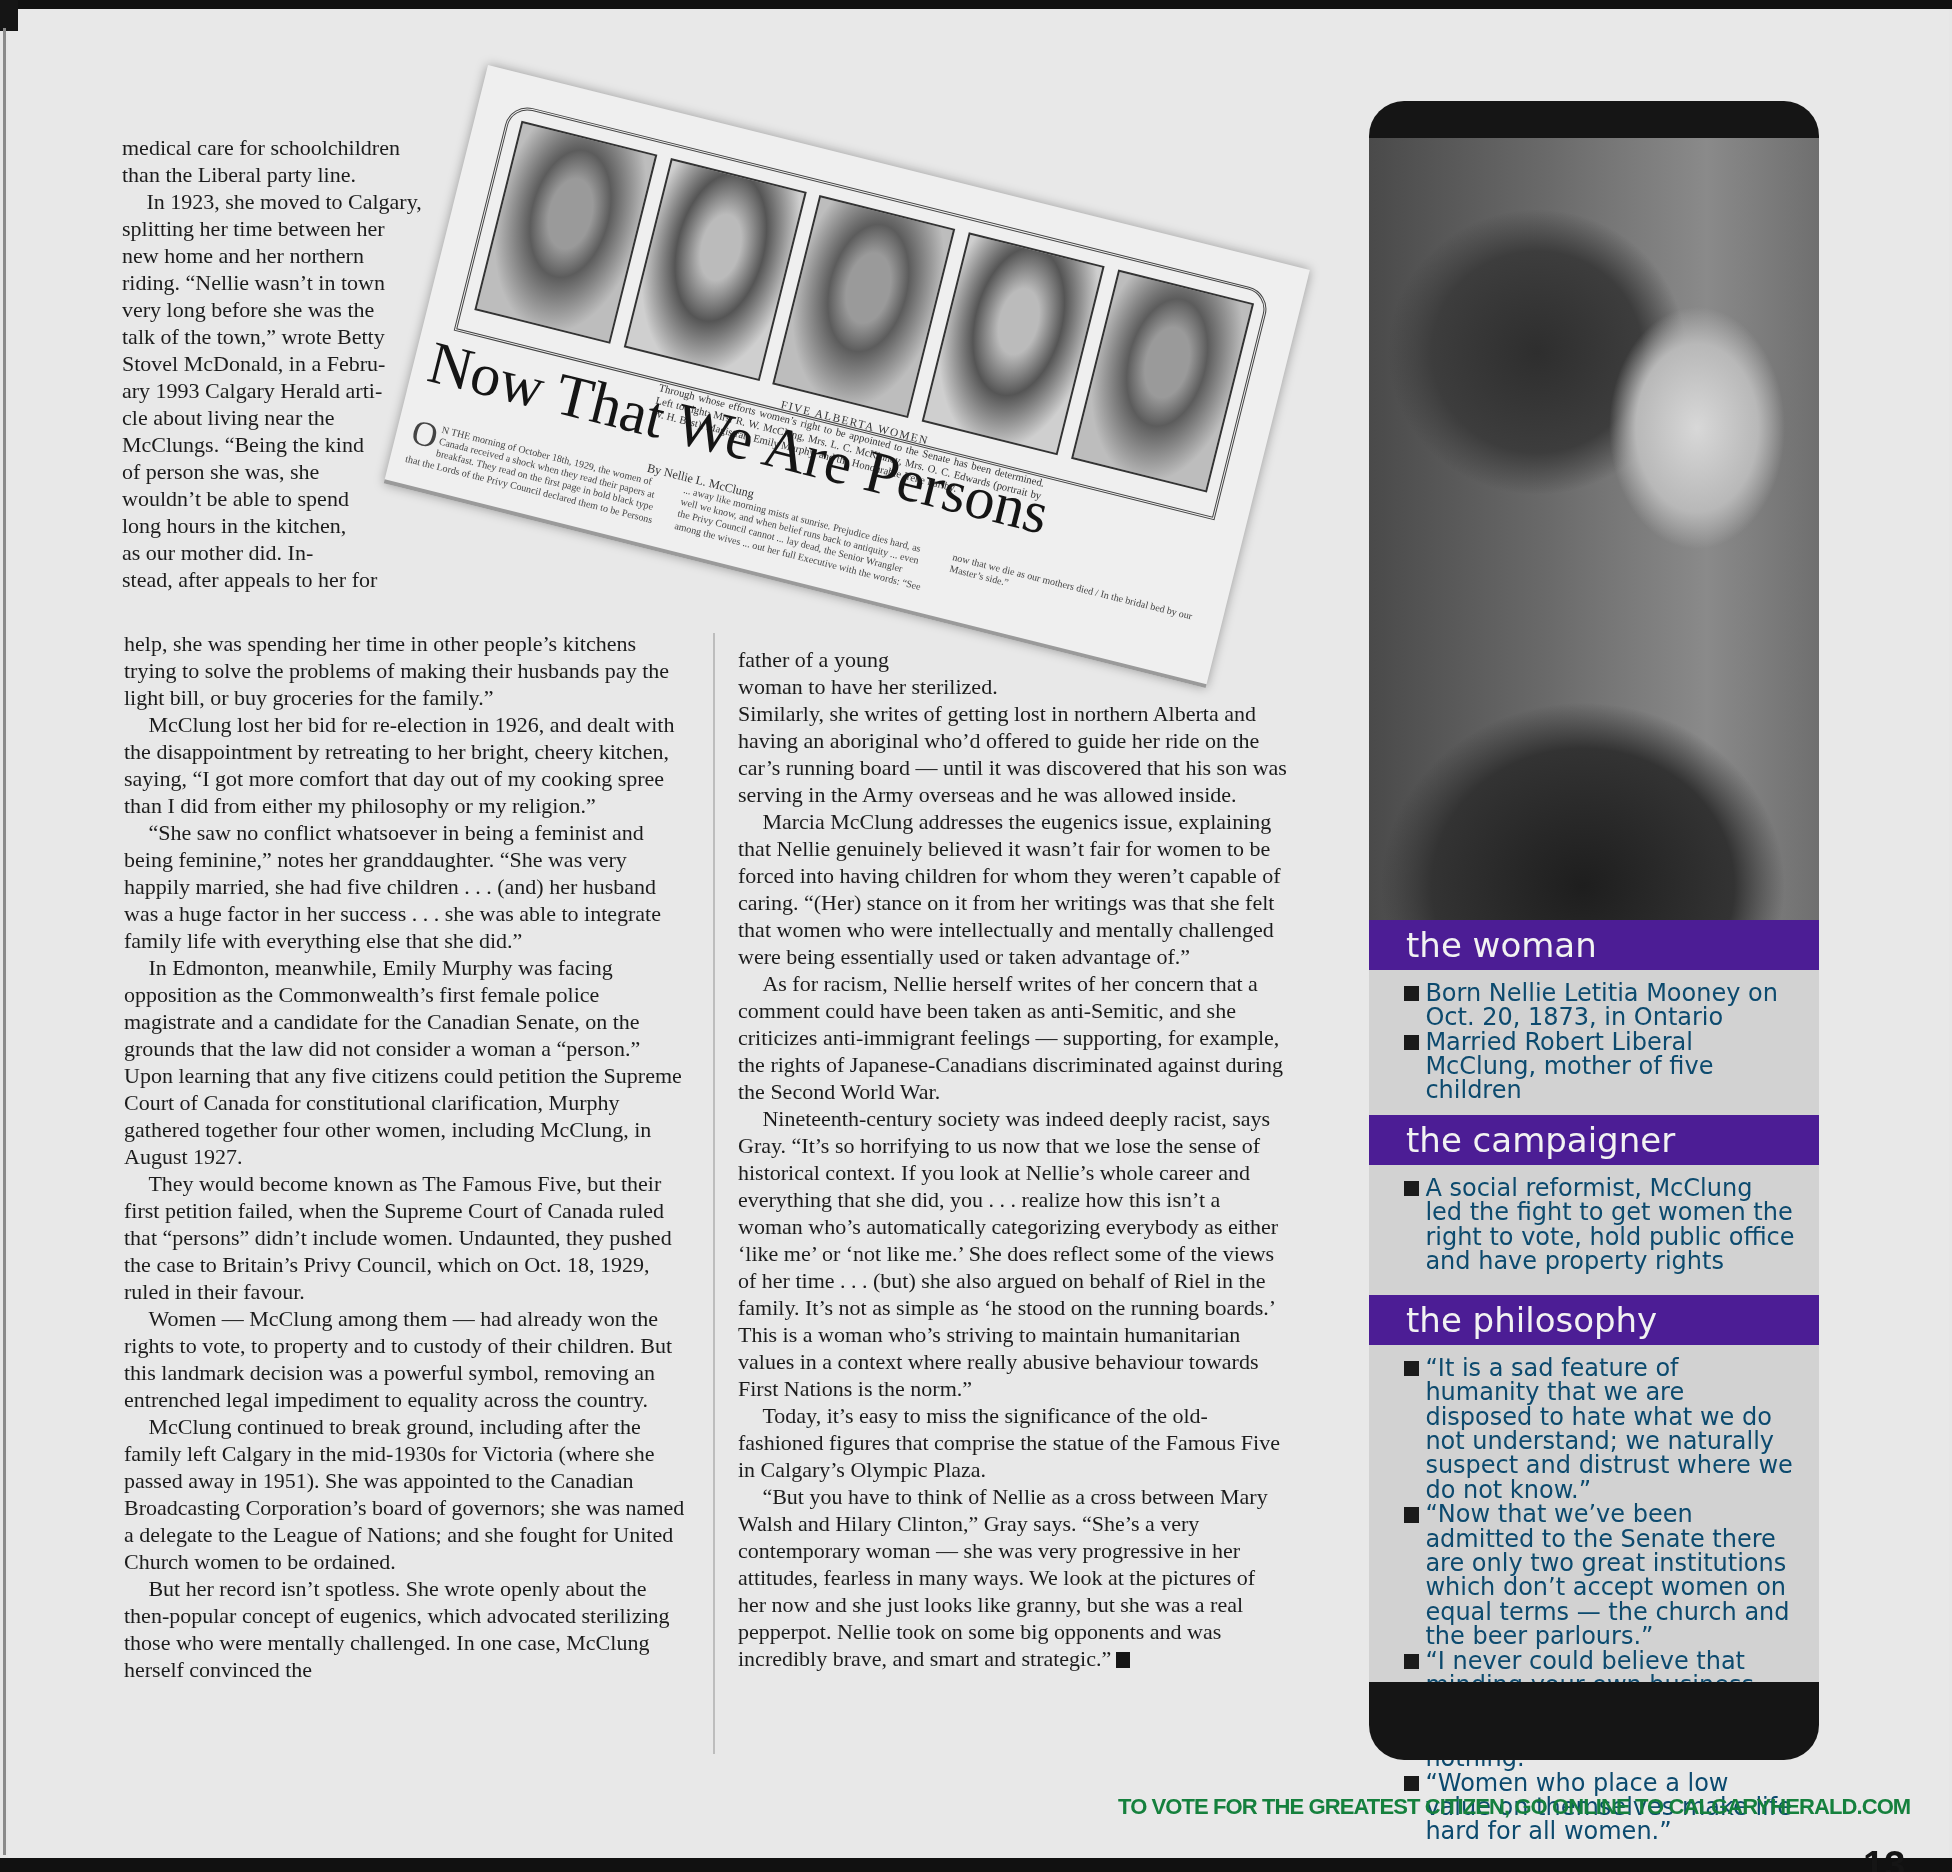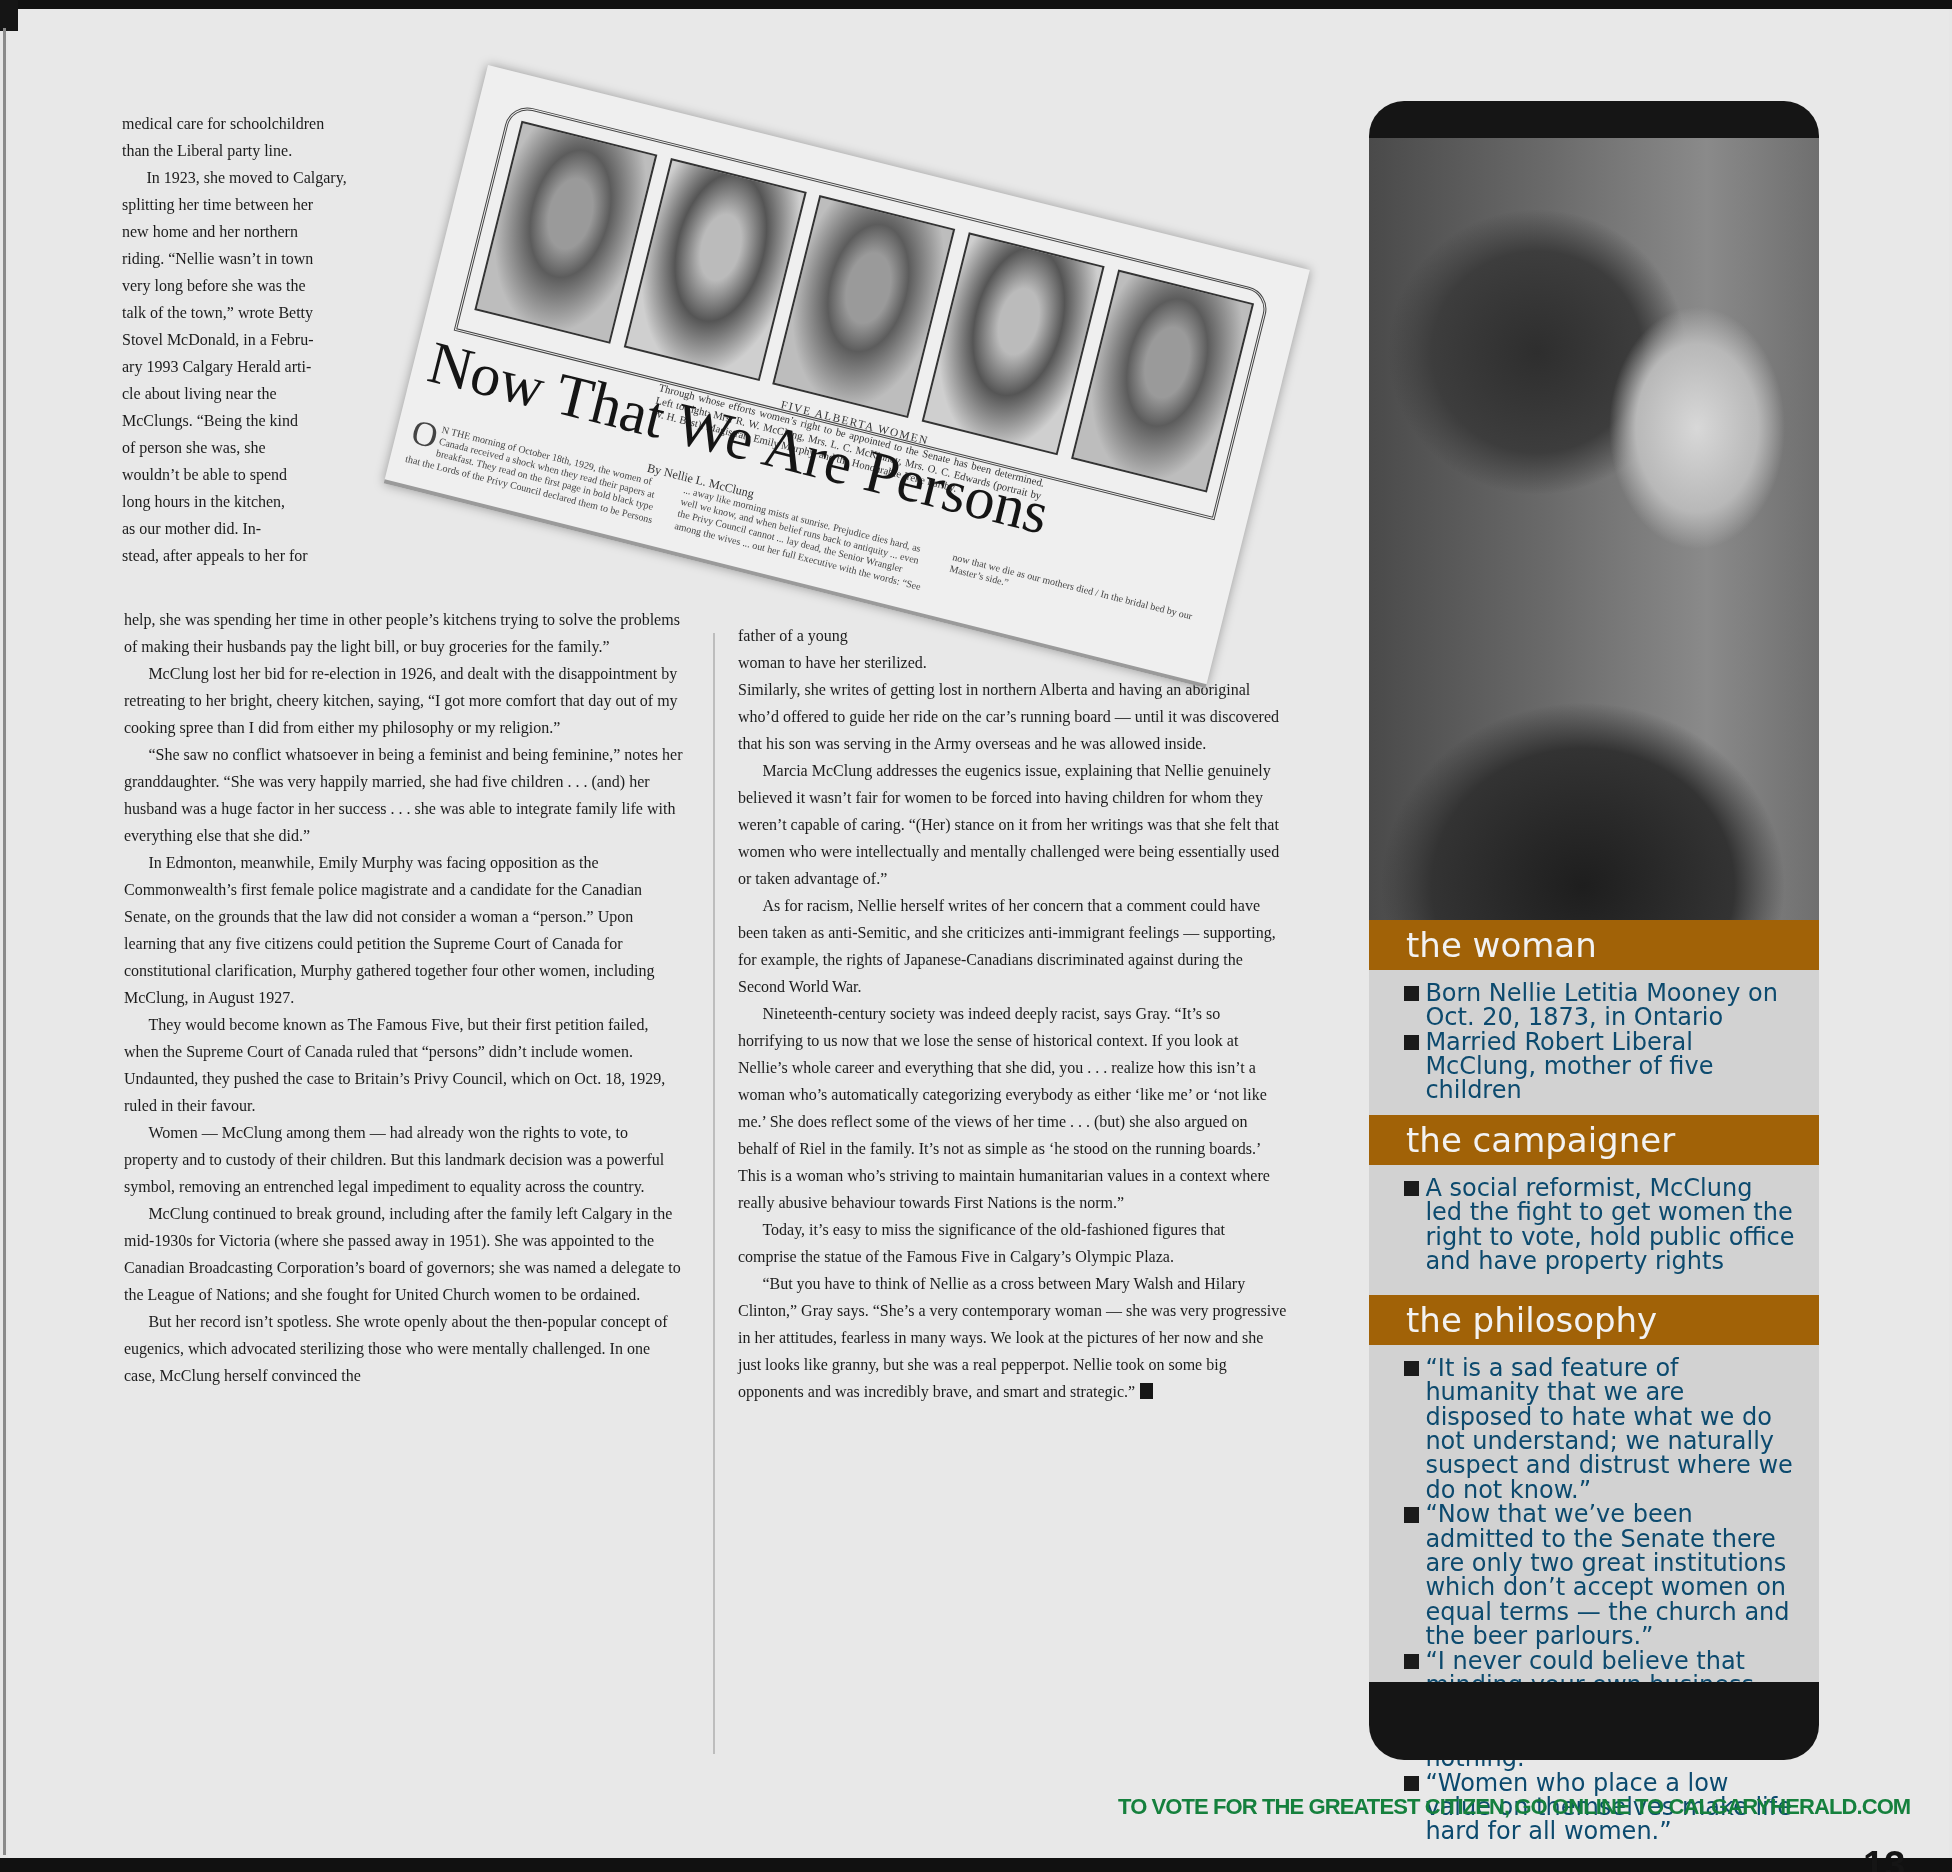--- a/index.html
+++ b/index.html
@@ -8,21 +8,21 @@
     background:#e6e6e6;
     font-family:"Liberation Serif","DejaVu Serif",serif;
     color:#1c1c1c;
   }
   .topbar { position:absolute; left:0; top:0; width:1953px; height:9.2px; background:#111; }
   .topnotch { position:absolute; left:0; top:0; width:18.3px; height:30.5px; background:#151515; }
   .leftrule { position:absolute; left:3.1px; top:27.5px; width:3.1px; height:1827px; background:#8a8a8a; }
   .bottombar { position:absolute; left:0; top:1858px; width:1953px; height:14.5px; background:#111; }
   .page { position:absolute; left:7.6px; top:9.2px; width:1941px; height:1849px; background:#e8e8e8; }
 
-  .col { position:absolute; font-size:16px; line-height:27px; }
+  .col { position:absolute; font-size:22px; line-height:27px;margin-top:24px; }
   .col p { margin:0; }
   .col p.ind { text-indent:24.4px; }
   .col .line { display:block; white-space:nowrap; }
   #col1-top { left:122px; top:110px; width:328px; }
   #col1-bot { left:124px; top:606px; width:561px; }
   #col2 { left:738px; top:622px; width:549px; }
   .colrule { position:absolute; left:713px; top:633px; width:1.5px; height:1121px; background:#bdbdbd; }
 
   
   .clip {
@@ -50,21 +50,21 @@
   .sidebar { position:absolute; left:1369px; top:101px; width:450px; height:1659px; }
   .sb-top { position:absolute; left:0; top:0; width:450px; height:37px; background:#151515; border-radius:35px 35px 0 0; }
   .sb-photo {
     position:absolute; left:0; top:37px; width:450px; height:782px;
     background:
       radial-gradient(ellipse 122px 168px at 328px 290px, #d8d8d8 0, #b8b8b8 50%, transparent 72%),
       radial-gradient(ellipse 191px 183px at 168px 214px, #2e2e2e 0, #3d3d3d 55%, transparent 78%),
       radial-gradient(ellipse 252px 229px at 214px 748px, #1e1e1e 0, #333 60%, transparent 80%),
       linear-gradient(90deg,#4a4a4a 0,#6a6a6a 40%,#8a8a8a 75%,#6f6f6f 100%);
   }
-  .sb-head { position:absolute; left:0; width:450px; height:50px; background:#a16207; color:#f2f2f2;
+  .sb-head { position:absolute; left:0; width:450px; height:50px; background:#4c1d95; color:#f2f2f2;
     font-family:"DejaVu Sans",sans-serif; font-size:34px; line-height:50px; padding-left:37px; box-sizing:border-box; }
   .sb-sec { position:absolute; left:0; width:450px; background:#d2d2d2; font-family:"DejaVu Sans",sans-serif;
     font-size:24px; line-height:24.4px; color:#0c4a6e; box-sizing:border-box; padding:10.7px 23px 7.6px 35px; }
   .sb-sec ul { margin:0; padding:0; list-style:none; }
   .sb-sec li { position:relative; padding-left:21.4px; }
   .bullet { position:absolute; left:0; top:5.3px; width:15.3px; height:15.3px; background:#1a1a1a; }
   .sb-bottom { position:absolute; left:0; top:1581px; width:450px; height:78px; background:#151515; border-radius:0 0 35px 35px; }
 
   .footer { position:absolute; left:1118px; top:1794px; font-family:"Liberation Sans",sans-serif; font-weight:bold;
     font-size:22px; letter-spacing:-0.9px; color:#15803d; white-space:nowrap; }

